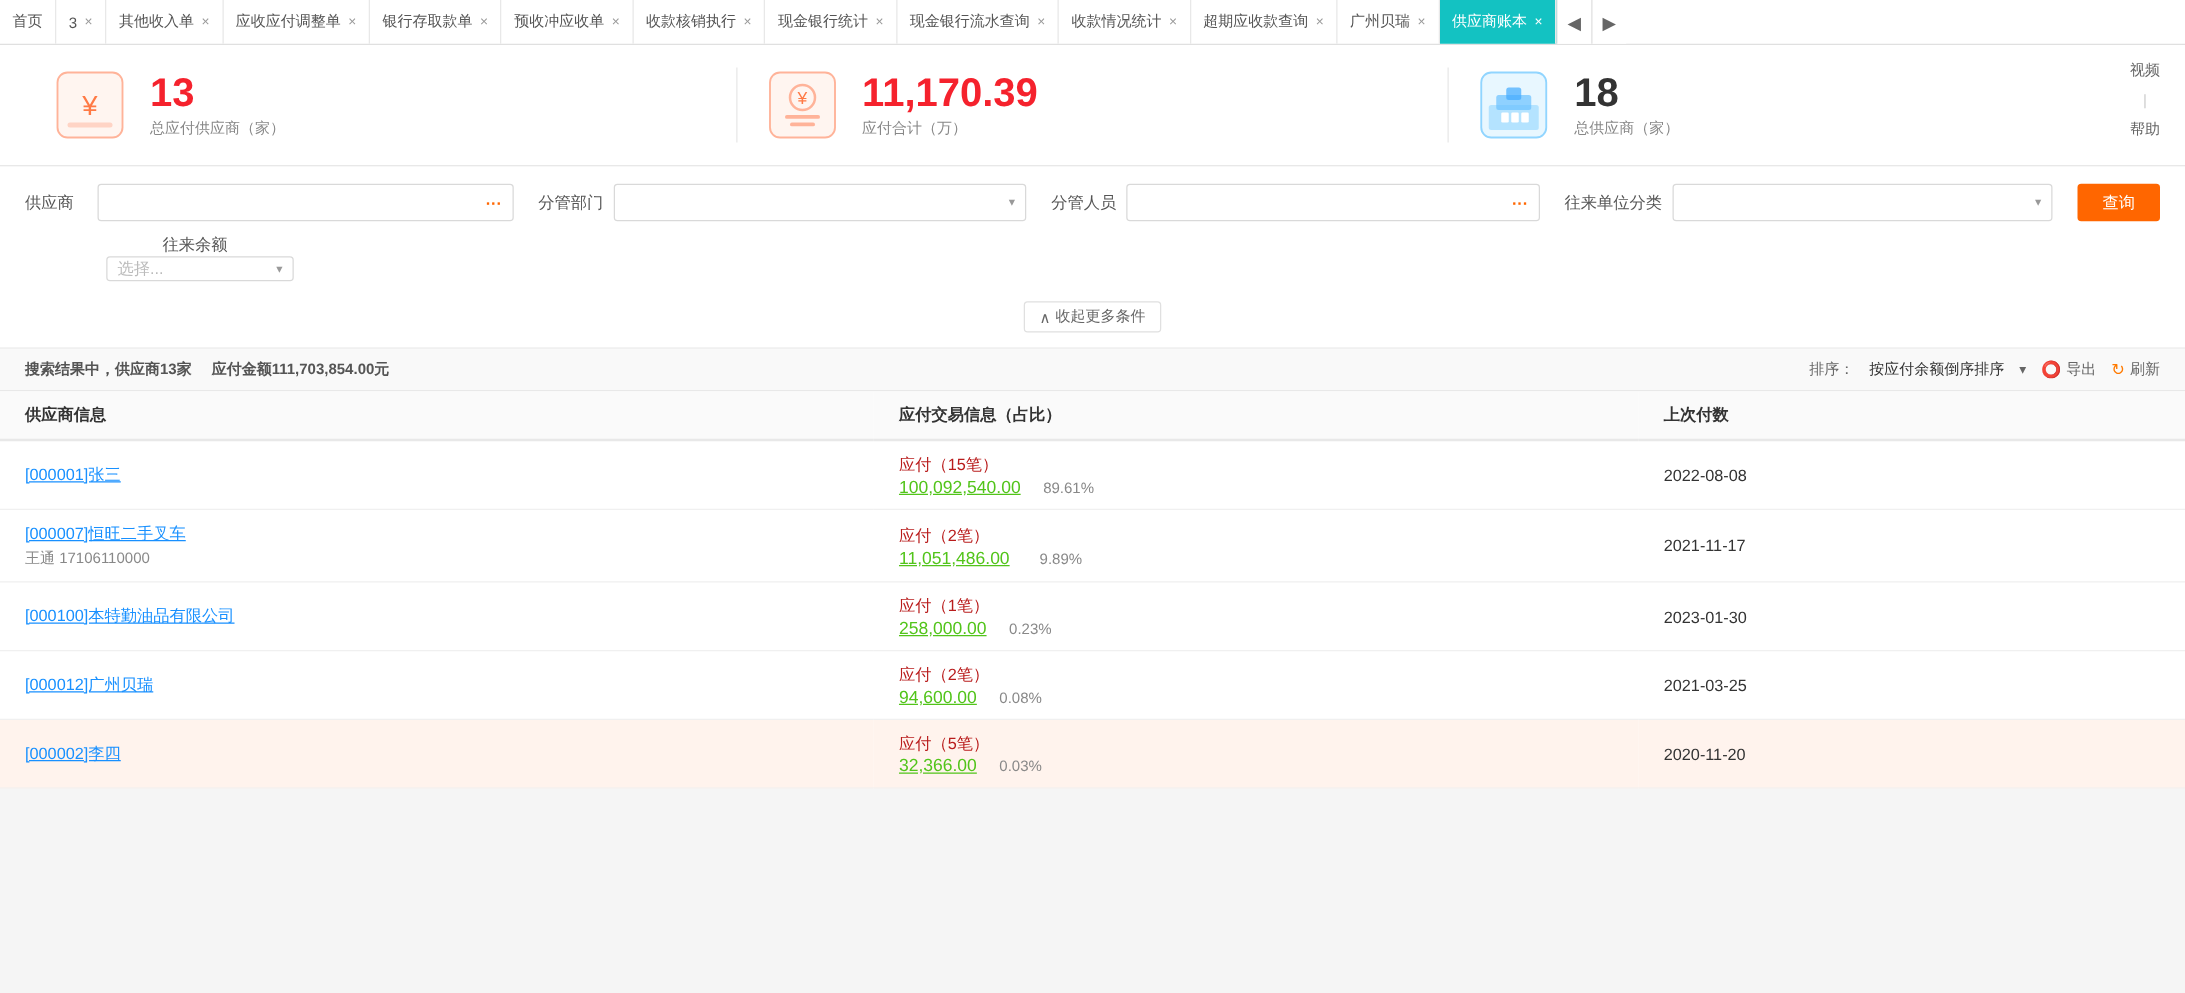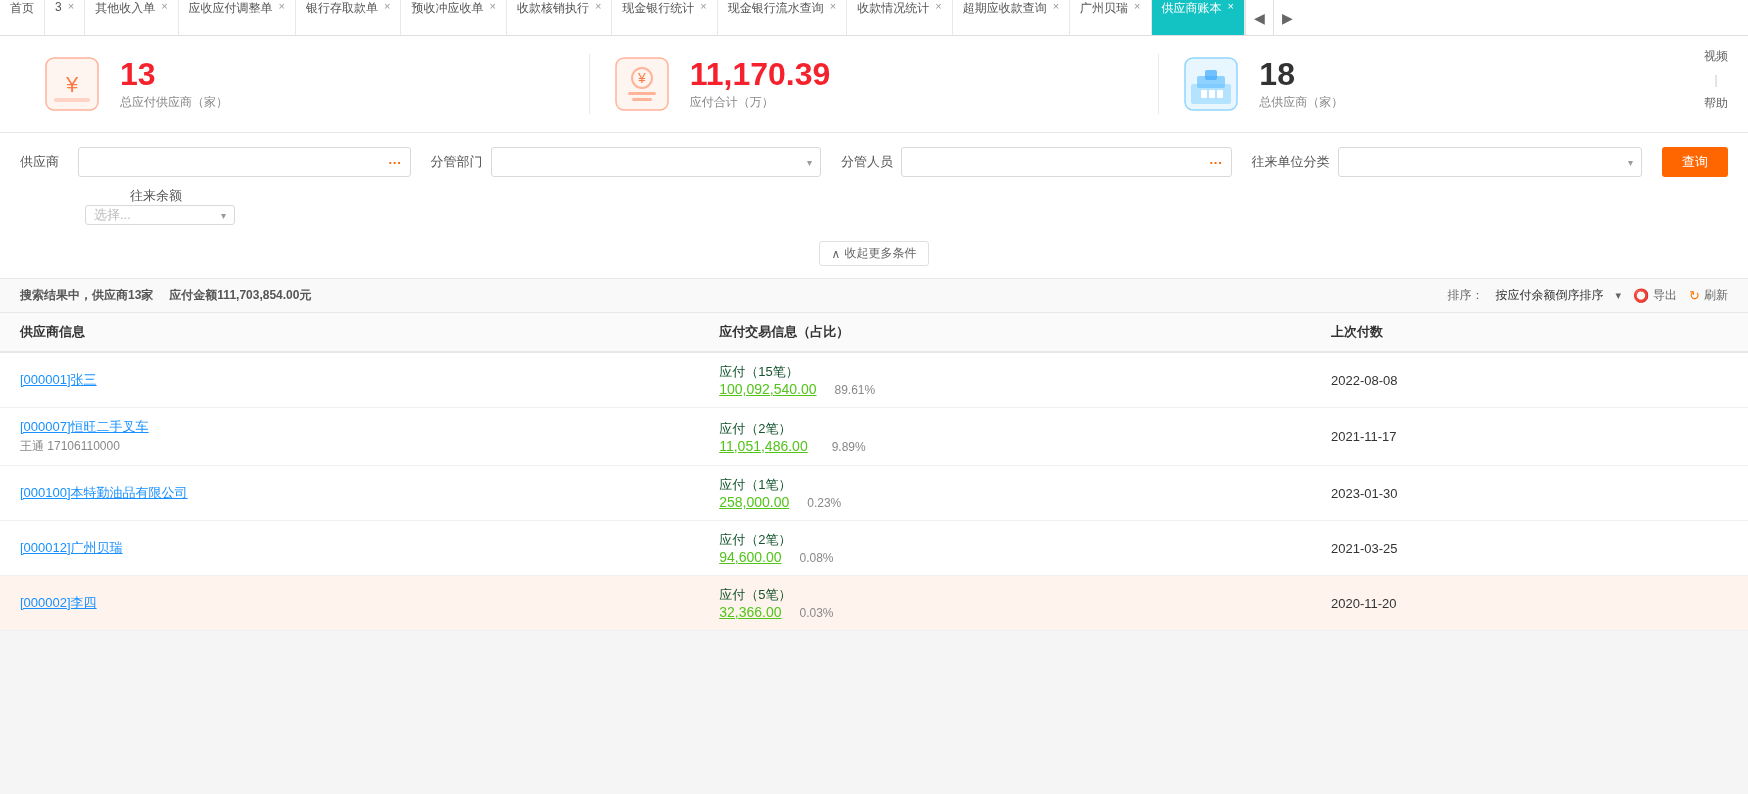--- a/index.html
+++ b/index.html
@@ -1,20 +1,20 @@
 <!DOCTYPE html>
 <html><head>
   <meta charset="utf-8">
   <style>
     * { margin: 0; padding: 0; box-sizing: border-box; }
     body { font-family: 'Microsoft YaHei', Arial, sans-serif; font-size: 13px; background: #f5f5f5; color: #333; width: 1748px; min-height: 794px; overflow-x: hidden; }
 
     
     .top-nav { display: flex; align-items: center; background: #fff; border-bottom: 1px solid #e0e0e0; height: 36px; padding: 0 0; overflow: hidden; }
-    .nav-tab { display: flex; padding: 0 10px; height: 36px; border-right: 1px solid #e8e8e8; font-size: 12px; color: #555; white-space: nowrap; cursor: pointer; position: relative; }
+    .nav-tab { display: flex; align-items: center; padding: 0 10px; height: 36px; border-right: 1px solid #e8e8e8; font-size: 12px; color: #555; white-space: nowrap; cursor: pointer; position: relative; }
     .nav-tab.active { color: #fff; background: #13c2c2; }
     .nav-tab .close-x { margin-left: 6px; color: #999; font-size: 11px; cursor: pointer; }
     .nav-tab.active .close-x { color: #fff; }
     .nav-arrow { width: 28px; height: 36px; display: flex; align-items: center; justify-content: center; background: #fff; border-left: 1px solid #e0e0e0; cursor: pointer; color: #666; font-size: 14px; }
 
     
     .stats-area { display: flex; background: #fff; padding: 16px 20px; border-bottom: 1px solid #e8e8e8; align-items: center; position: relative; }
     .stat-block { display: flex; align-items: center; flex: 1; padding: 0 20px; }
     .stat-icon { width: 64px; height: 64px; display: flex; align-items: center; justify-content: center; margin-right: 16px; }
     .stat-icon svg { width: 56px; height: 56px; }
@@ -50,21 +50,21 @@
 
     
     .data-table { background: #fff; width: 100%; border-collapse: collapse; }
     .data-table thead tr { background: #fafafa; border-bottom: 2px solid #e8e8e8; }
     .data-table thead th { padding: 10px 20px; text-align: left; font-weight: 600; font-size: 13px; color: #333; }
     .data-table tbody tr { border-bottom: 1px solid #f0f0f0; }
     .data-table tbody tr.highlighted { background: #fff3ed; }
     .data-table tbody td { padding: 10px 20px; vertical-align: middle; font-size: 13px; }
     .supplier-link { color: #1890ff; text-decoration: underline; cursor: pointer; font-size: 13px; }
     .supplier-sub { color: #888; font-size: 12px; margin-top: 2px; }
-    .payable-label { color: #14532d; font-size: 13px; }
+    .payable-label { color: #b91c1c; font-size: 13px; }
     .payable-amount { color: #52c41a; font-size: 14px; font-weight: 500; cursor: pointer; text-decoration: underline; }
     .payable-percent { color: #888; font-size: 12px; margin-left: 10px; }
     .last-pay-date { color: #333; font-size: 13px; }
 
     
     .table-wrap { overflow-x: auto; overflow-y: auto; max-height: 500px; }
     .table-wrap::-webkit-scrollbar { width: 6px; height: 6px; }
     .table-wrap::-webkit-scrollbar-thumb { background: #ccc; border-radius: 3px; }
   </style>
 </head>

